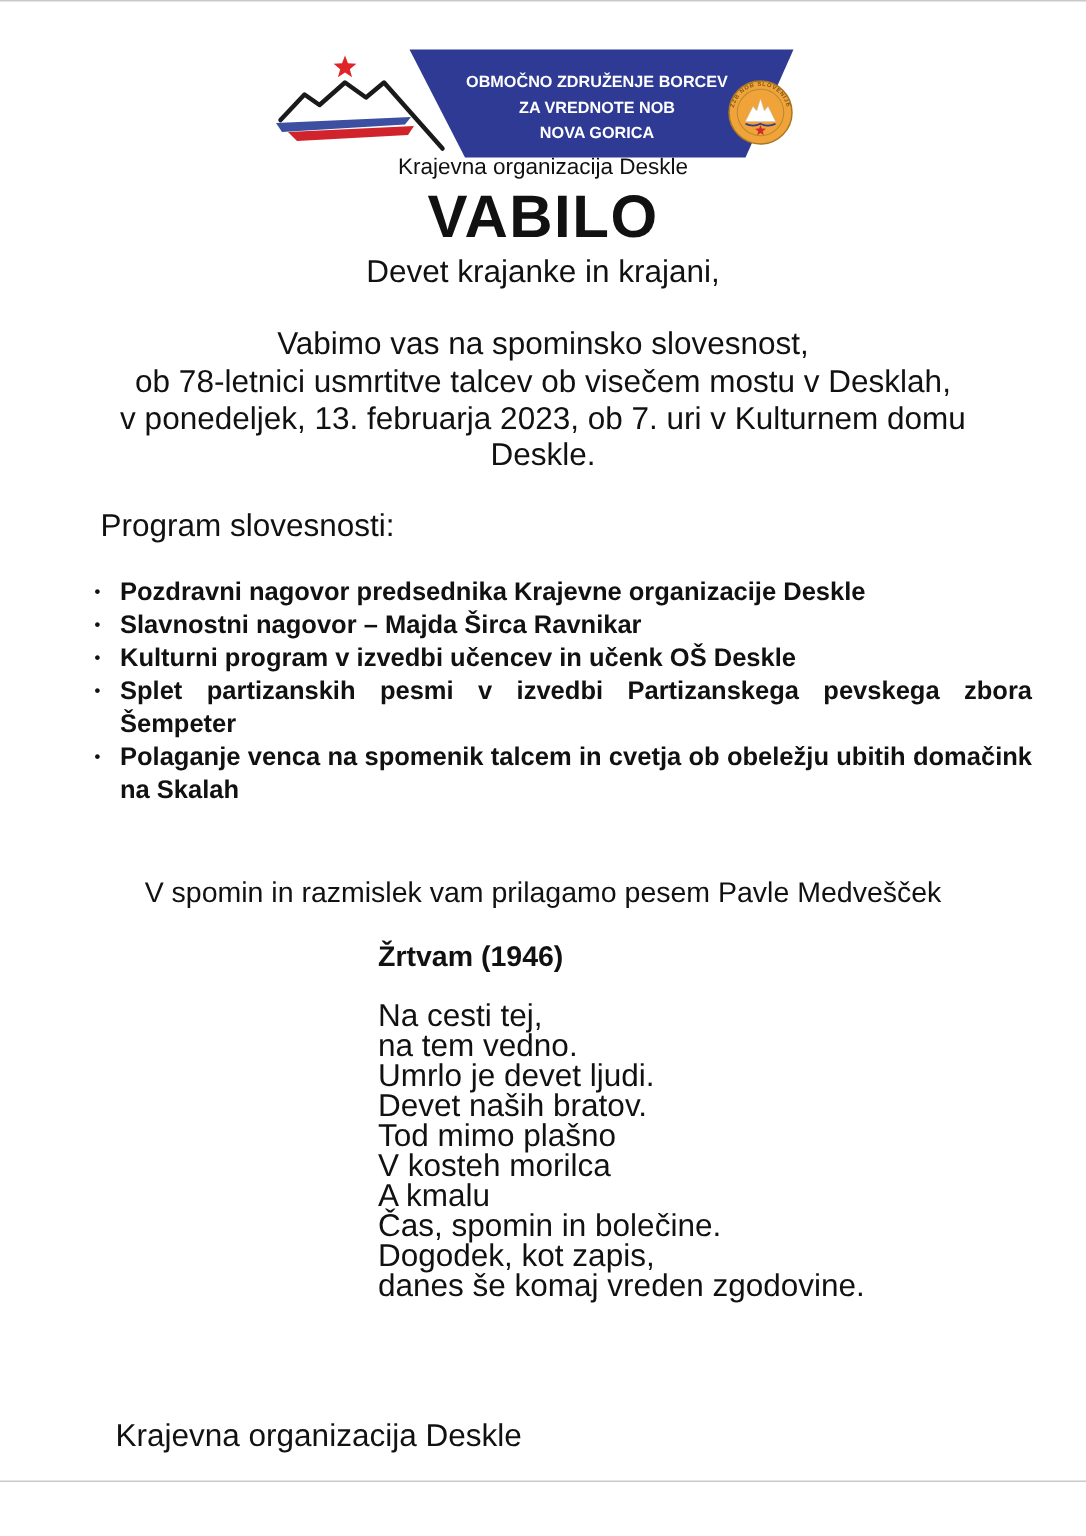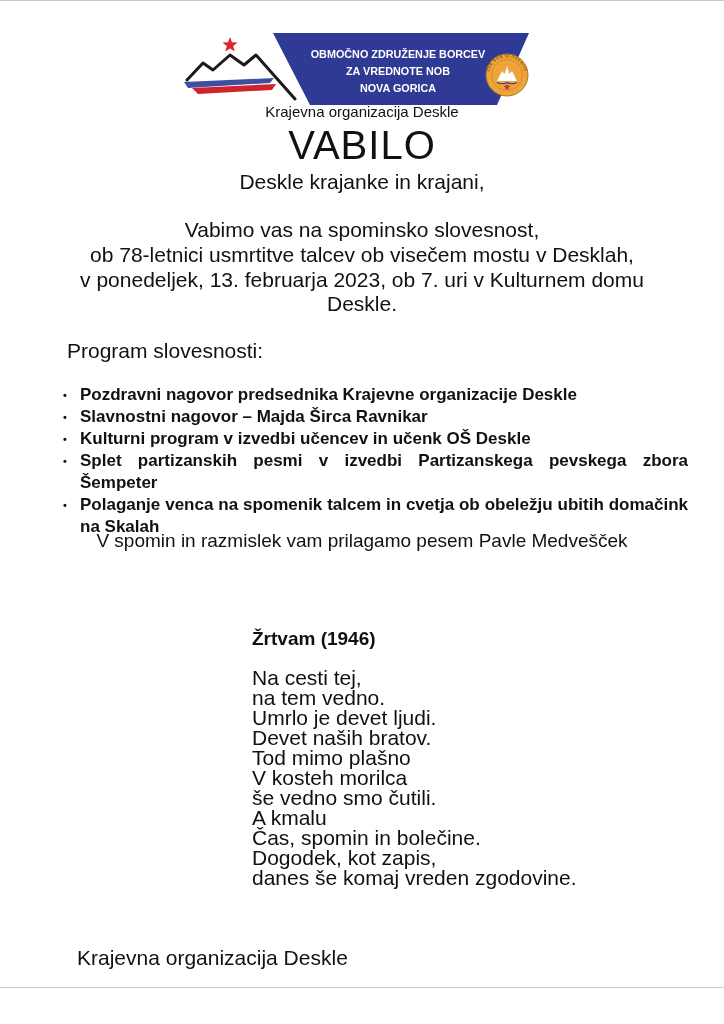--- a/index.html
+++ b/index.html
@@ -13,35 +13,35 @@
     border-top: 1px solid #c9c9c9;
     border-bottom: 1px solid #c9c9c9;
     box-sizing: border-box;
     overflow: hidden;
   }
   .logo-svg { position:absolute; left:180px; top:26px; width:360px; height:84px; }
   .banner-line { font-family:"Liberation Sans",sans-serif; font-weight:bold; font-size:10.8px; }
   .ring-text { font-family:"Liberation Sans",sans-serif; font-weight:bold; font-size:3.8px; letter-spacing:0.6px; }
 
   .org-line { position:absolute; top:102px; left:0; width:724px; text-align:center; font-size:15px; }
-  .title    { position:absolute; top:121px; left:0; width:724px; text-align:center; font-size:40px; line-height:46px; letter-spacing:1px; }
+  .title    { position:absolute; top:121px; left:0; width:724px; text-align:center; font-size:40px; line-height:46px; letter-spacing:1px;font-weight:bold; }
   .greeting { position:absolute; top:168px; left:0; width:724px; text-align:center; font-size:21px; line-height:25px; }
 
   .intro { position:absolute; top:217px; left:0; width:724px; text-align:center; font-size:21px; line-height:24.8px; }
 
   .program-heading { position:absolute; top:338px; left:35px; font-size:21px;margin-left:32px; }
 
   .program-list { position:absolute; top:383px; left:63px; width:625px; font-size:17px; font-weight:bold; line-height:22px; }
   .p-item { display:flex; align-items:flex-start; }
   .bullet { width:17px; flex:0 0 17px; font-size:11px; line-height:22px; }
   .p-lines { width:608px; }
   .p-line { white-space:nowrap; }
   .p-line.jline { text-align:justify; text-align-last:justify; white-space:normal; }
 
-  .poem-intro1 { position:absolute; top:528px; left:0; width:724px; text-align:center; font-size:19px; line-height:23px; }
+  .poem-intro1 { position:absolute; top:583px; left:0; width:724px; text-align:center; font-size:19px; line-height:23px; }
   .poem-intro2 { position:absolute; top:583px; left:0; width:724px; text-align:center; font-size:17px; line-height:21px; }
   .poem-intro2 .it { font-style:italic; }
 
   .poem-title { position:absolute; top:626px; left:252px; font-size:19px; font-weight:bold; line-height:23px; }
   .poem { position:absolute; top:667px; left:252px; font-size:21px; line-height:20px; }
 
   .footer-sig { position:absolute; top:944px; left:77px; font-size:21px; line-height:25px; }
 </style>
 </head>
 <body>
@@ -72,21 +72,21 @@
         <textPath href="#ringPath" startOffset="50%" text-anchor="middle">ZZB NOB SLOVENIJE</textPath>
       </text>
       <polygon points="317,54 322,44 324.5,47 327,39 329.5,47 332,44 337,54" fill="#ffffff" stroke="#cccccc" stroke-width="0.3"></polygon>
       <path d="M317,55.5 Q322,58 327,55.5 Q332,58 337,55.5" fill="none" stroke-width="1.2" stroke="#2e3a94"></path>
       <polygon points="327,56.2 327.9,58.7 330.6,58.8 328.5,60.5 329.2,63.1 327,61.6 324.8,63.1 325.5,60.5 323.4,58.8 326.1,58.7" fill="#d02a2a"></polygon>
     </g>
   </svg>
 
   <div class="org-line">Krajevna organizacija Deskle</div>
   <div class="title">VABILO</div>
-  <div class="greeting">Deskle krajanke in krajani,</div>
+  <div class="greeting">Devet krajanke in krajani,</div>
 
   <div class="intro">
     <div>Vabimo vas na spominsko slovesnost,</div>
     <div>ob 78-letnici usmrtitve talcev ob visečem mostu v Desklah,</div>
     <div>v ponedeljek, 13. februarja 2023, ob 7. uri v Kulturnem domu</div>
     <div>Deskle.</div>
   </div>
 
   <div class="program-heading">Program slovesnosti:</div>
 
@@ -129,21 +129,20 @@
 
   <div class="poem-title">Žrtvam (1946)</div>
 
   <div class="poem">
     <div>Na cesti tej,</div>
     <div>na tem vedno.</div>
     <div>Umrlo je devet ljudi.</div>
     <div>Devet naših bratov.</div>
     <div>Tod mimo plašno</div>
     <div>V kosteh morilca</div>
-    <div>še vedno smo čutili.</div>
     <div>A kmalu</div>
     <div>Čas, spomin in bolečine.</div>
     <div>Dogodek, kot zapis,</div>
     <div>danes še komaj vreden zgodovine.</div>
   </div>
 
   <div class="footer-sig">Krajevna organizacija Deskle</div>
 
 </div>
 

